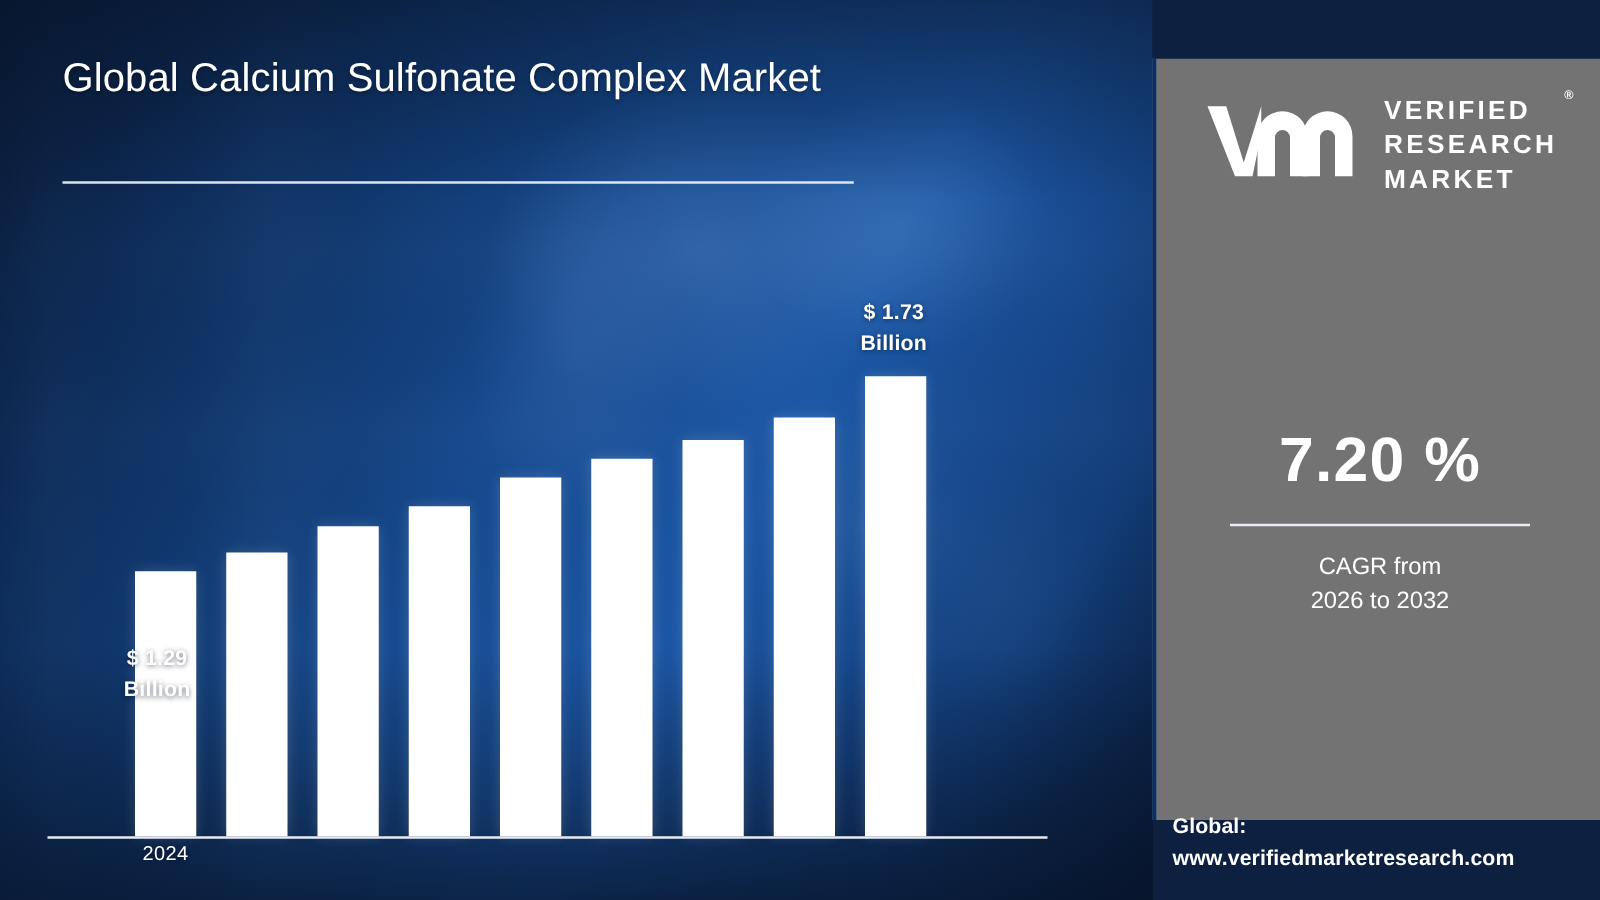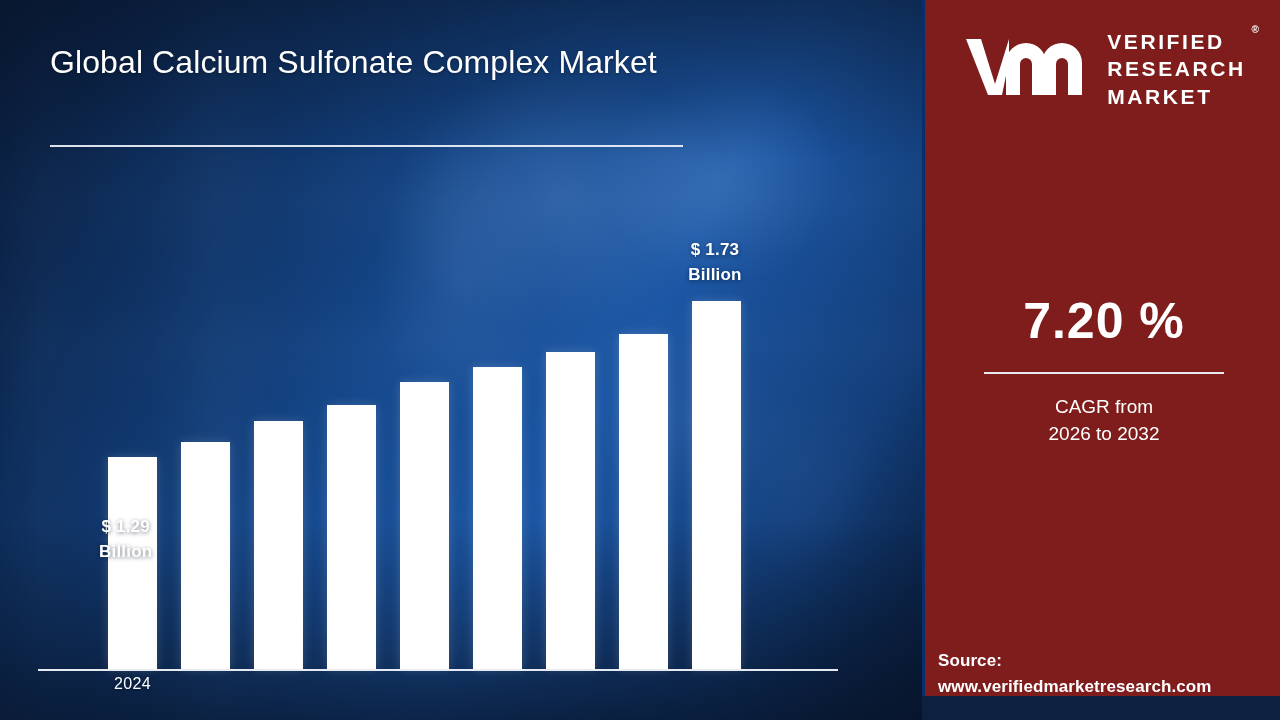--- a/index.html
+++ b/index.html
@@ -109,23 +109,24 @@
     font-weight:400;
     letter-spacing:.3px;
     text-align:center;
     width:90px;
     text-shadow:0 1px 3px rgba(3,14,32,.55);
   }
 
   
   #brand-panel {
     position:relative;
-    width:358px; height:696px;
-    background:#7f1d1d;
+    width:358px; height:609px;
+    background:#737373;
     border-left:3px solid #062f6d;
+    margin-top:47px;
   }
 
   #logo-block {
     position:absolute; left:0; top:28px; width:358px;
     display:flex; align-items:center; justify-content:center; gap:13px;
   }
   #logo-mark { flex:0 0 auto; }
 
   #logo-words {
     position:relative;
@@ -226,15 +227,15 @@
     </div>
 
     <div id="cagr-block">
       <div id="cagr-value">7.20 %</div>
       <div id="cagr-rule"></div>
       <div id="cagr-caption">CAGR from
 2026 to 2032</div>
     </div>
   </div>
 
-  <div id="source-block">Source:
+  <div id="source-block">Global:
 www.verifiedmarketresearch.com</div>
 </div>
 
 </body></html>

